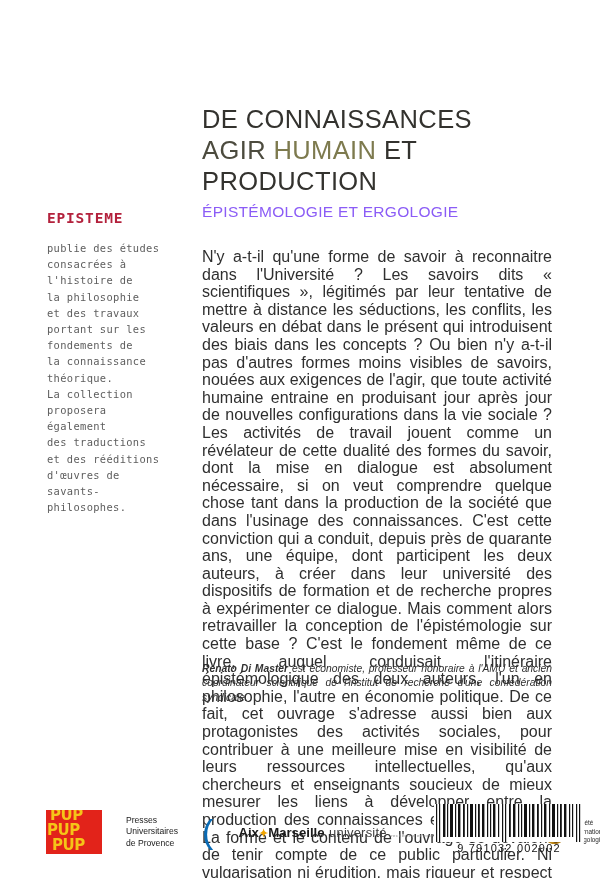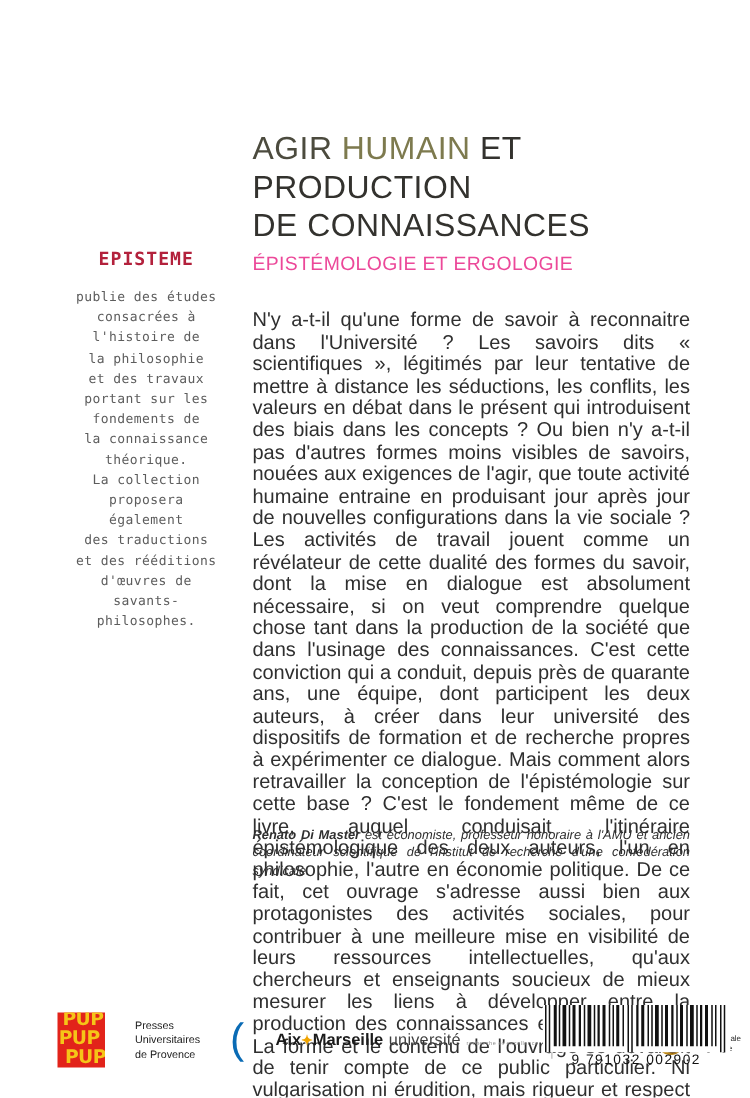--- a/index.html
+++ b/index.html
@@ -19,23 +19,22 @@
   
   .cover {
     position: absolute;
     inset: 0;
     background: #ffffff;
   }
 
   .left-col {
     position: absolute;
     left: 47px;
-    top: 200px;
+    top: 210px;
     width: 140px;
-    text-align: center;
   }
 
   .right-col {
     position: absolute;
     left: 202px;
     top: 104px;
     width: 350px;
   }
 
   
@@ -68,21 +67,21 @@
   }
   .title .ln { display: block; }
   .title .tint { color: #7d7a4e; }
   .title .tint2 { color: #4c4b3e; }
 
   .subtitle {
     margin: 6px 0 0 0;
     font-weight: normal;
     font-size: 15.5px;
     letter-spacing: 0.3px;
-    color: #ec4899;
+    color: #8b5cf6;
   }
 
   
   .blurb {
     margin: 27px 0 0 0;
     font-size: 16px;
     line-height: 17.6px;
     text-align: justify;
     color: #2f2f2f;
     hyphens: none;
@@ -117,26 +116,27 @@
     position: absolute;
     left: 46px;
     top: 10px;
     display: flex;
     align-items: center;
     gap: 0px;
   }
 
   
   .pup-logo {
-    width: 38px;
+    width: 26px;
     height: 44px;
     background: #e2231a;
     position: relative;
     overflow: hidden;
     flex: none;
+    padding-left: 30px;
   }
   .pup-logo .pup-row {
     position: absolute;
     left: 0;
     width: 100%;
     font-family: "DejaVu Sans", sans-serif;
     font-weight: bold;
     font-size: 15px;
     letter-spacing: -0.5px;
     color: #f5c518;
@@ -291,22 +291,22 @@
 des traductions
 et des rééditions
 d'œuvres de
 savants-
 philosophes.</div>
   </div>
 
   <div class="right-col">
 
     <h1 class="title">
+      <span class="ln">DE CONNAISSANCES</span>
       <span class="ln"><span class="tint2">AGIR </span><span class="tint">HUMAIN</span><span> ET PRODUCTION</span></span>
-      <span class="ln">DE CONNAISSANCES</span>
     </h1>
 
     <h2 class="subtitle">ÉPISTÉMOLOGIE ET ERGOLOGIE</h2>
 
     <div class="blurb">
       <p>N'y a-t-il qu'une forme de savoir à reconnaitre dans l'Université ? Les savoirs dits « scientifiques », légitimés par leur tentative de mettre à distance les séductions, les conflits, les valeurs en débat dans le présent qui introduisent des biais dans les concepts ? Ou bien n'y a-t-il pas d'autres formes moins visibles de savoirs, nouées aux exigences de l'agir, que toute activité humaine entraine en produisant jour après jour de nouvelles configurations dans la vie sociale ? Les activités de travail jouent comme un révélateur de cette dualité des formes du savoir, dont la mise en dialogue est absolument nécessaire, si on veut comprendre quelque chose tant dans la production de la société que dans l'usinage des connaissances. C'est cette conviction qui a conduit, depuis près de quarante ans, une équipe, dont participent les deux auteurs, à créer dans leur université des dispositifs de formation et de recherche propres à expérimenter ce dialogue. Mais comment alors retravailler la conception de l'épistémologie sur cette base ? C'est le fondement même de ce livre, auquel conduisait l'itinéraire épistémologique des deux auteurs, l'un en philosophie, l'autre en économie politique. De ce fait, cet ouvrage s'adresse aussi bien aux protagonistes des activités sociales, pour contribuer à une meilleure mise en visibilité de leurs ressources intellectuelles, qu'aux chercheurs et enseignants soucieux de mieux mesurer les liens à développer entre la production des connaissances et la vie sociale. La forme et le contenu de l'ouvrage se devaient de tenir compte de ce public particulier. Ni vulgarisation ni érudition, mais rigueur et respect des lecteurs dans la diversité de leur formation et de leur expérience.</p>
     </div>
   </div>
 
   <div class="authors">

